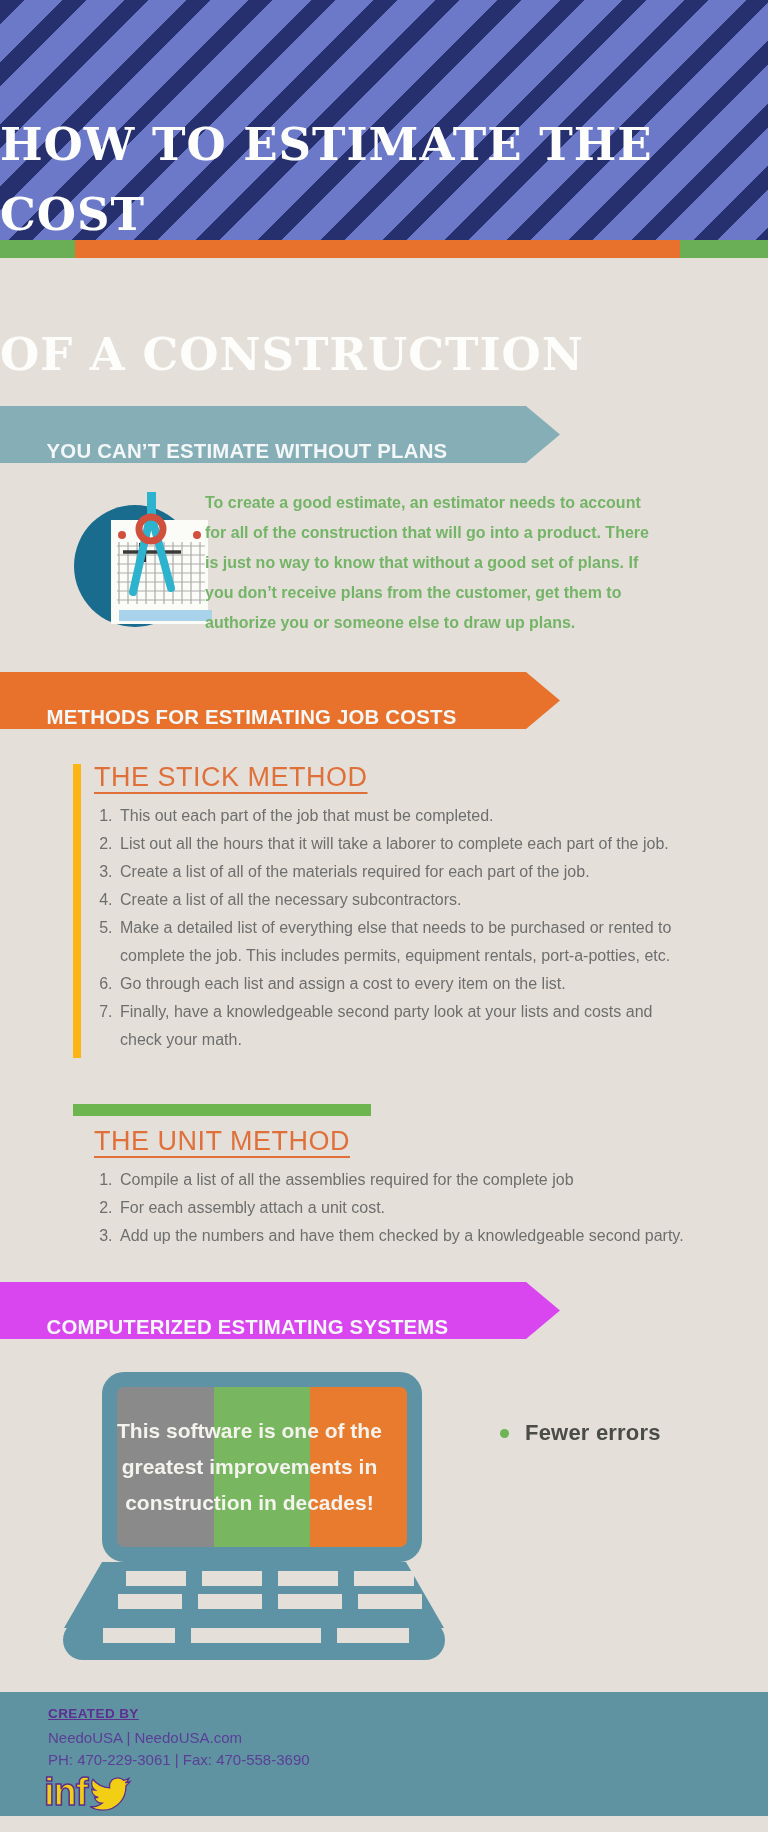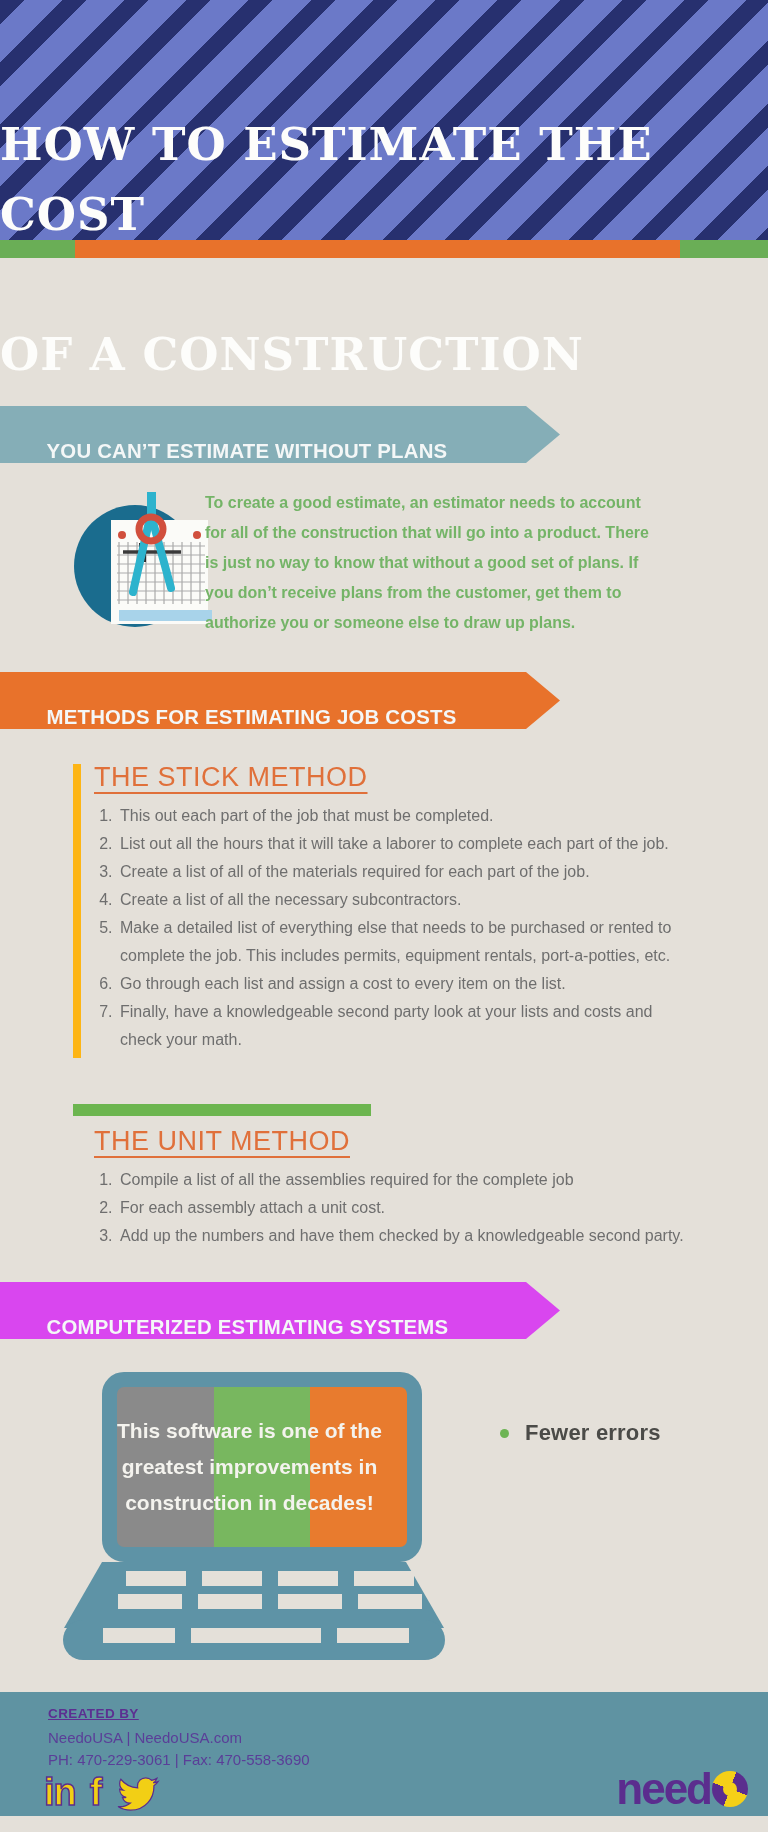--- a/index.html
+++ b/index.html
@@ -61,21 +61,21 @@
   .benefit-row{display:flex;align-items:center;height:30px;margin-bottom:17px;}
   .benefit-dot{width:9px;height:9px;border-radius:50%;background:#6DB454;margin-right:16px;flex:none;}
   .benefit-label{font-size:22px;font-weight:bold;color:#4B4B48;letter-spacing:.2px;}
 
   
   .footer{position:absolute;left:0;top:1692px;width:768px;height:124px;background:#5F93A2;}
   .footer-createdby{position:absolute;left:48px;top:14px;font-size:13.5px;font-weight:bold;color:#5C2F91;
     text-decoration:underline;letter-spacing:.4px;}
   .footer-org{position:absolute;left:48px;top:37px;font-size:15px;color:#5A3E98;}
   .footer-contact{position:absolute;left:48px;top:59px;font-size:15px;color:#5A3E98;}
-  .footer-social{position:absolute;left:44px;top:78px;display:flex;align-items:flex-end;gap:14px;}
+  .footer-social{position:absolute;left:44px;top:78px;display:flex;align-items:flex-end;gap:0;}
   .social-glyph{font-size:38px;font-weight:bold;color:#F2CF15;line-height:44px;
     -webkit-text-stroke:1.5px #5B2D8E;letter-spacing:-1px;}
   .social-bird{width:46px;height:40px;}
   .footer-logo{position:absolute;right:20px;top:72px;display:flex;align-items:center;}
   .logo-text{font-size:44px;font-weight:bold;color:#5B2D8E;letter-spacing:-2px;}
   .logo-swirl{width:36px;height:36px;border-radius:50%;margin-left:1px;position:relative;
     background:conic-gradient(from 20deg,#5B2D8E 0 90deg,#F5D018 90deg 180deg,#5B2D8E 180deg 270deg,#F5D018 270deg 360deg);}
   .logo-swirl::after{content:"";position:absolute;left:11px;top:11px;width:14px;height:14px;
     border-radius:50%;background:#F5D018;}
 </style>
@@ -190,19 +190,15 @@
     <div class="footer-createdby">CREATED BY</div>
     <div class="footer-org">NeedoUSA | NeedoUSA.com</div>
     <div class="footer-contact">PH: 470-229-3061 | Fax: 470-558-3690</div>
     <div class="footer-social">
       <span class="social-glyph">in</span>
       <span class="social-glyph">f</span>
       <svg class="social-bird" viewBox="0 0 512 512" aria-hidden="true">
         <path fill="#F2CF15" stroke="#5B2D8E" stroke-width="16" d="M459.37 151.716c.325 4.548.325 9.097.325 13.645 0 138.72-105.583 298.558-298.558 298.558-59.452 0-114.68-17.219-161.137-47.106 8.447.974 16.568 1.299 25.34 1.299 49.055 0 94.213-16.568 130.274-44.832-46.132-.975-84.792-31.188-98.112-72.772 6.498.974 12.995 1.624 19.818 1.624 9.421 0 18.843-1.3 27.614-3.573-48.081-9.747-84.143-51.98-84.143-102.985v-1.299c13.969 7.797 30.214 12.67 47.431 13.319-28.264-18.843-46.781-51.005-46.781-87.391 0-19.492 5.197-37.36 14.294-52.954 51.655 63.675 129.3 105.258 216.365 109.807-1.624-7.797-2.599-15.918-2.599-24.04 0-57.828 46.782-104.934 104.934-104.934 30.213 0 57.502 12.67 76.67 33.137 23.715-4.548 46.456-13.32 66.599-25.34-7.798 24.366-24.366 44.833-46.132 57.827 21.117-2.273 41.584-8.122 60.426-16.243-14.292 20.791-32.161 39.308-52.628 54.253z"></path>
       </svg>
     </div>
-    <div class="footer-logo">
-      <span class="logo-text">need</span>
-      <span class="logo-swirl"></span>
-    </div>
   </div>
 
 </div>
 
 </body></html>

